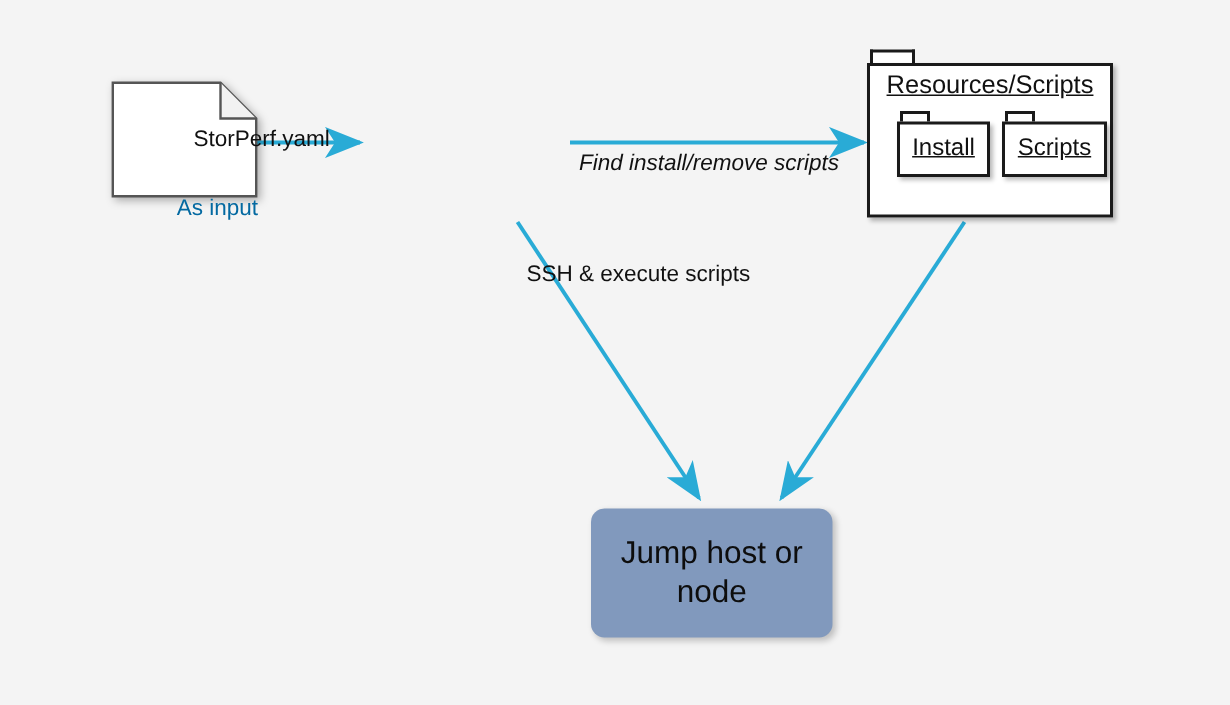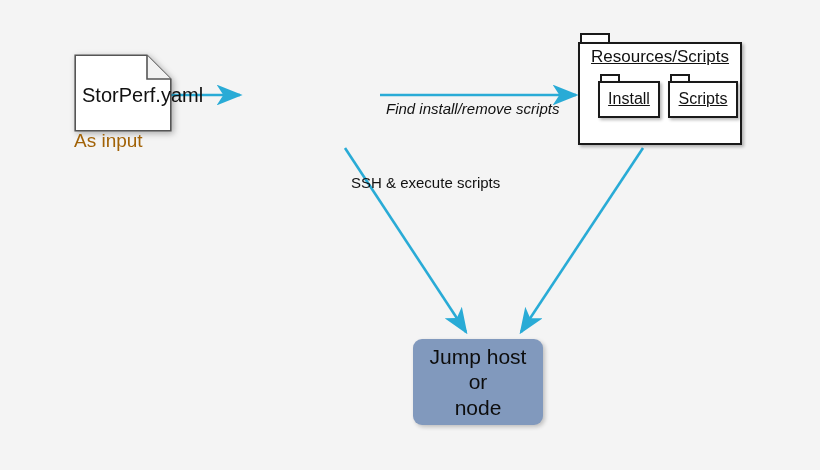--- a/index.html
+++ b/index.html
@@ -46,29 +46,30 @@
   }
 
   
   .doc-shape {
     position: absolute;
     filter: drop-shadow(2px 2px 3px rgba(0,0,0,0.30));
   }
   .doc-label {
     position: absolute;
     color: #111;
-    font-size: 20px;
+    font-size: 15px;
     white-space: nowrap;
+    margin-left: 47px;
   }
   .caption {
     position: absolute;
-    color: #a16207;
-    font-size: 19px;
+    color: #0369a1;
+    font-size: 15px;
     white-space: nowrap;
-    text-align: left;
+    text-align: right;
   }
 
   
   .folder {
     position: absolute;
   }
   .folder .tab {
     position: absolute;
     left: 2px;
     top: 0;
@@ -146,21 +147,21 @@
       <div class="f-title" style="top:16px;">Install</div>
     </div>
 
     <div class="folder folder-inner" style="left:90px; top:41px; width:70px; height:44px;">
       <div class="tab" style="width:20px; height:8px;"></div>
       <div class="body" style="top:7px; width:70px; height:37px;"></div>
       <div class="f-title" style="top:16px;">Scripts</div>
     </div>
   </div>
 
-  <div class="proc-box" style="left:413px; top:339px; width:130px; height:86px;">
+  <div class="proc-box" style="left:394px; top:339px; width:161px; height:86px;">
     <div>
       <span>Jump host or</span><br>
       <span>node</span>
     </div>
   </div>
 
   <div class="edge-label" style="left:386px; top:100px;font-style:italic;">Find install/remove scripts</div>
 
   <div class="edge-label" style="left:303px; top:174px;margin-left:48px;">SSH &amp; execute scripts</div>
 

